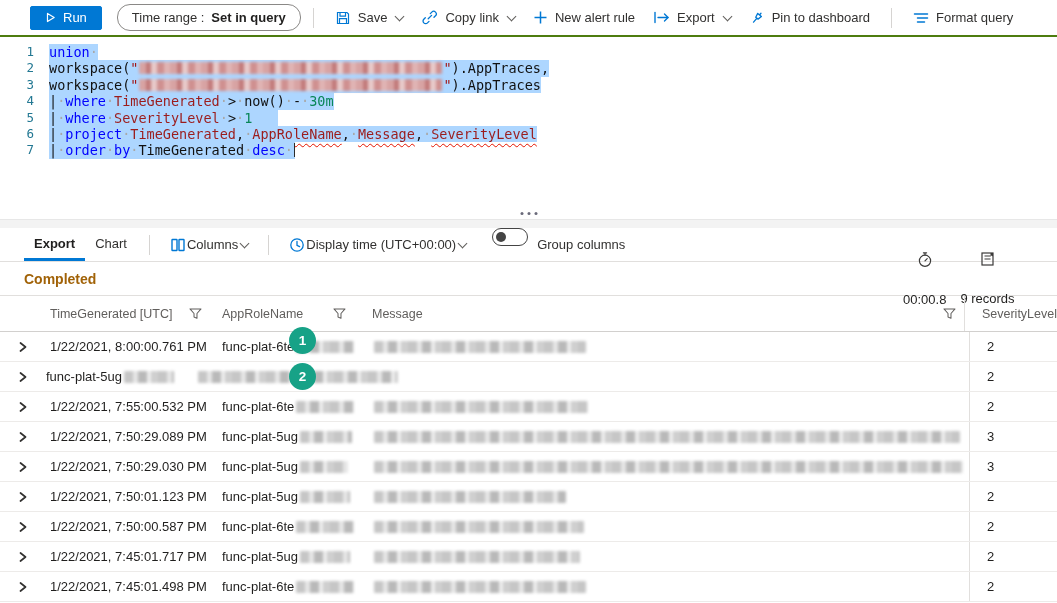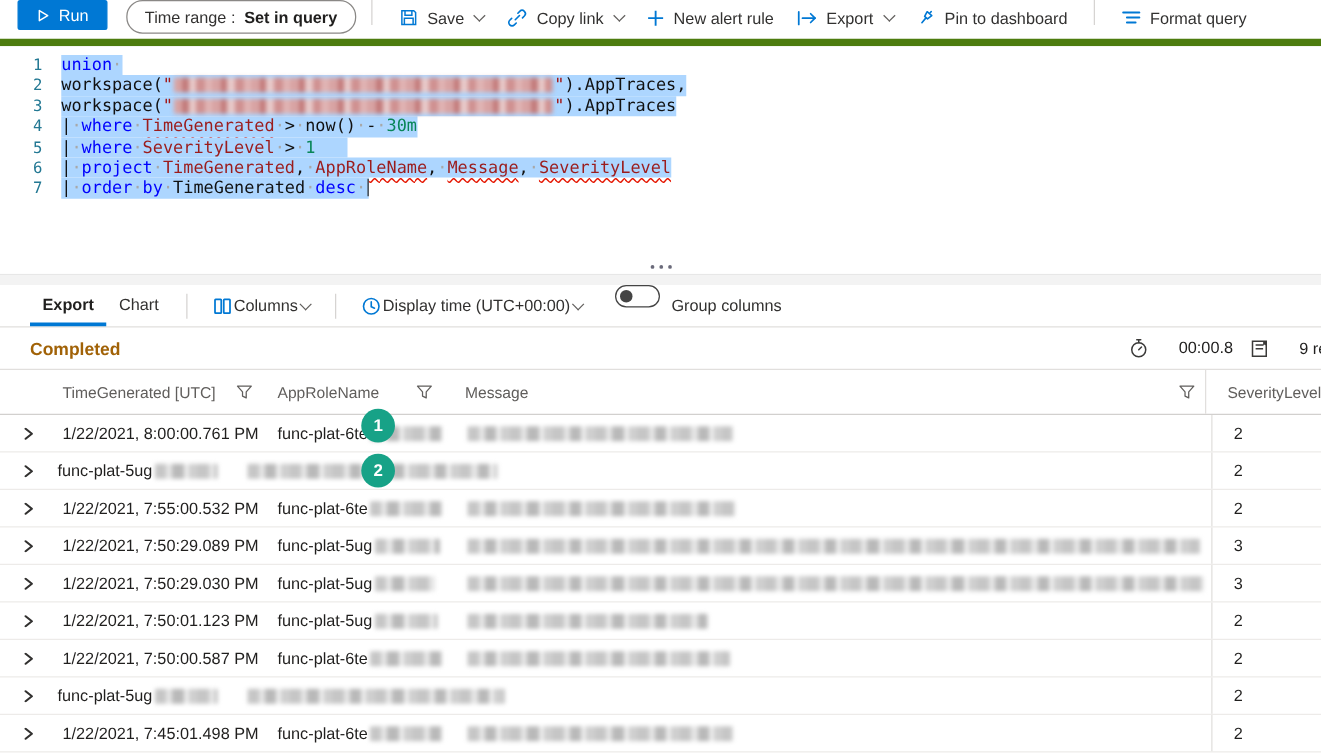--- a/index.html
+++ b/index.html
@@ -1,20 +1,20 @@
 <!DOCTYPE html>
 <html><head>
 <meta charset="utf-8">
 <style>
   html,body{margin:0;padding:0;background:#fff;}
   body{width:1057px;height:603px;overflow:hidden;font-family:"Liberation Sans",sans-serif;color:#201f1e;-webkit-font-smoothing:antialiased;}
   .app{position:relative;width:1057px;height:603px;background:#fff;}
 
   
-  .toolbar{height:37px;box-sizing:border-box;border-bottom:6px solid #4d7c0f;display:flex;padding-left:14px;white-space:nowrap;}
+  .toolbar{height:37px;box-sizing:border-box;border-bottom:2px solid #4d7c0f;display:flex;align-items:center;padding-left:30px;white-space:nowrap;}
   .btn-run{display:flex;align-items:center;gap:7px;background:#0078d4;color:#fff;border:1px solid #0078d4;border-radius:2px;height:24px;padding:0 14px;font-size:13px;font-family:inherit;cursor:pointer;}
   .pill{display:flex;align-items:center;margin-left:15px;border:1px solid #8a8886;border-radius:13px;height:25px;padding:0 14px;font-size:13px;color:#323130;gap:7px;}
   .pill b{color:#201f1e;font-weight:700;}
   .vdiv{width:1px;height:20px;background:#d6d4d2;margin:0 12px;}
   .tb-btn{display:flex;align-items:center;gap:7px;background:none;border:none;font-family:inherit;font-size:13px;color:#323130;padding:0 9px;height:28px;cursor:pointer;}
   .chev{width:6px;height:6px;border-right:1.4px solid #605e5c;border-bottom:1.4px solid #605e5c;transform:rotate(45deg);margin-top:-3px;margin-left:2px;}
 
   
   .editor{position:relative;height:182px;box-sizing:border-box;padding-top:7px;font-family:"DejaVu Sans Mono",monospace;font-size:13.5px;background:#fff;}
   .ed-line{height:16.4px;line-height:16.4px;white-space:pre;display:flex;}
@@ -39,21 +39,21 @@
   .tab.active{color:#201f1e;font-weight:700;border-bottom-color:#0078d4;}
   .tabsbar .vdiv{align-self:center;}
   .panel-btn{display:flex;align-items:center;gap:1px;background:none;border:none;font-family:inherit;font-size:13px;color:#323130;padding:0 8px;cursor:pointer;justify-content:center;}
   .toggle{width:34px;height:16px;border:1px solid #444;border-radius:9px;position:relative;margin:0 9px 0 18px;cursor:pointer;}
   .toggle .knob{position:absolute;left:3px;top:3px;width:10px;height:10px;border-radius:50%;background:#444;}
 
   
   .statusbar{position:relative;height:34px;box-sizing:border-box;border-bottom:1px solid #e1dfdd;display:flex;align-items:center;}
   .status-state{margin-left:24px;font-size:14px;font-weight:700;color:#a16207;}
   .status-right{position:absolute;left:903px;top:0;height:100%;display:flex;align-items:center;gap:14px;white-space:nowrap;}
-  .stat-item{display:flex;gap:24px;font-size:13px;color:#201f1e;}
+  .stat-item{display:flex;align-items:center;gap:24px;font-size:13px;color:#201f1e;flex-direction:column;}
 
   
   .grid{position:relative;}
   .gh{height:36px;box-sizing:border-box;border-bottom:1px solid #d2d0ce;display:flex;align-items:center;font-size:12.5px;color:#605e5c;}
   .grow{height:30px;box-sizing:border-box;border-bottom:1px solid #edebe9;display:flex;align-items:center;font-size:13px;color:#201f1e;cursor:default;}
   .c-exp{flex:0 0 46px;display:flex;align-items:center;justify-content:center;}
   .c-time{flex:0 0 176px;padding-left:4px;box-sizing:border-box;display:flex;align-items:center;}
   .c-role{flex:0 0 150px;display:flex;align-items:center;}
   .c-msg{flex:1 1 auto;display:flex;align-items:center;min-width:0;}
   .c-sev{flex:0 0 88px;border-left:1px solid #e1dfdd;align-self:stretch;display:flex;align-items:center;padding-left:17px;box-sizing:border-box;}
@@ -348,20 +348,21 @@
             <span class="blur-gray" style="width: 210px;"></span>
           </div>
           <div class="c-sev">2</div>
         </div>
         <div class="grow">
           <div class="c-exp">
             <svg class="row-chev" width="10" height="10" viewBox="0 0 10 10">
               <path d="M2.5 1 L7.5 5 L2.5 9" fill="none" stroke="#323130" stroke-width="1.7" stroke-linecap="round" stroke-linejoin="round"></path>
             </svg>
           </div>
+          <div class="c-time">1/22/2021, 7:45:01.717 PM</div>
           <div class="c-role">
             <span>func-plat-5ug</span>
             <span class="blur-gray" style="width: 50px;"></span>
           </div>
           <div class="c-msg">
             <span class="blur-gray" style="width: 206px;"></span>
           </div>
           <div class="c-sev">2</div>
         </div>
         <div class="grow">

